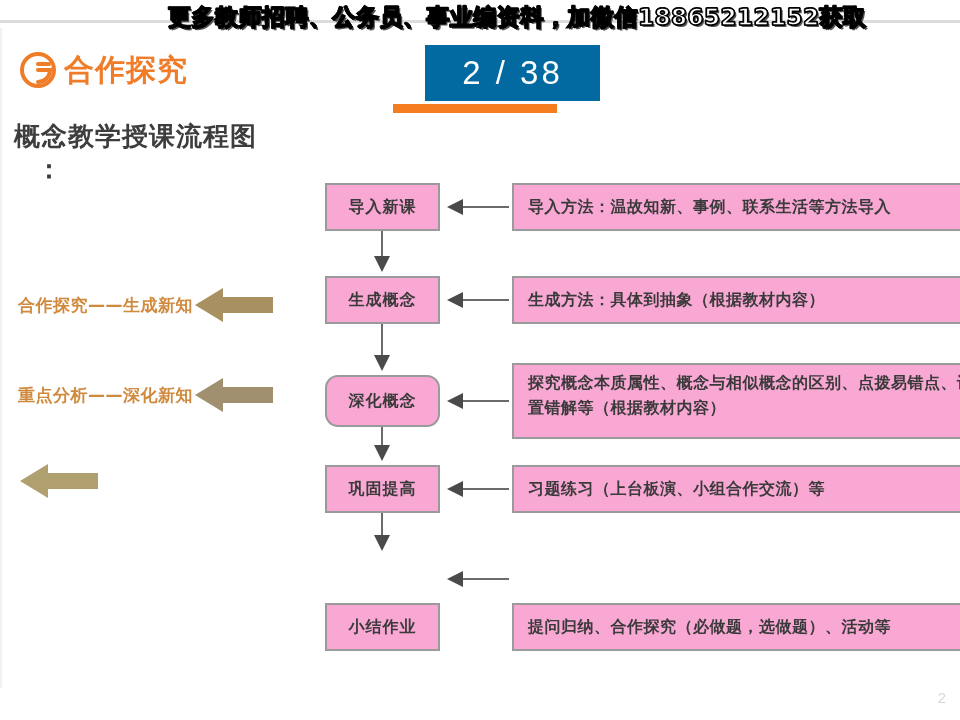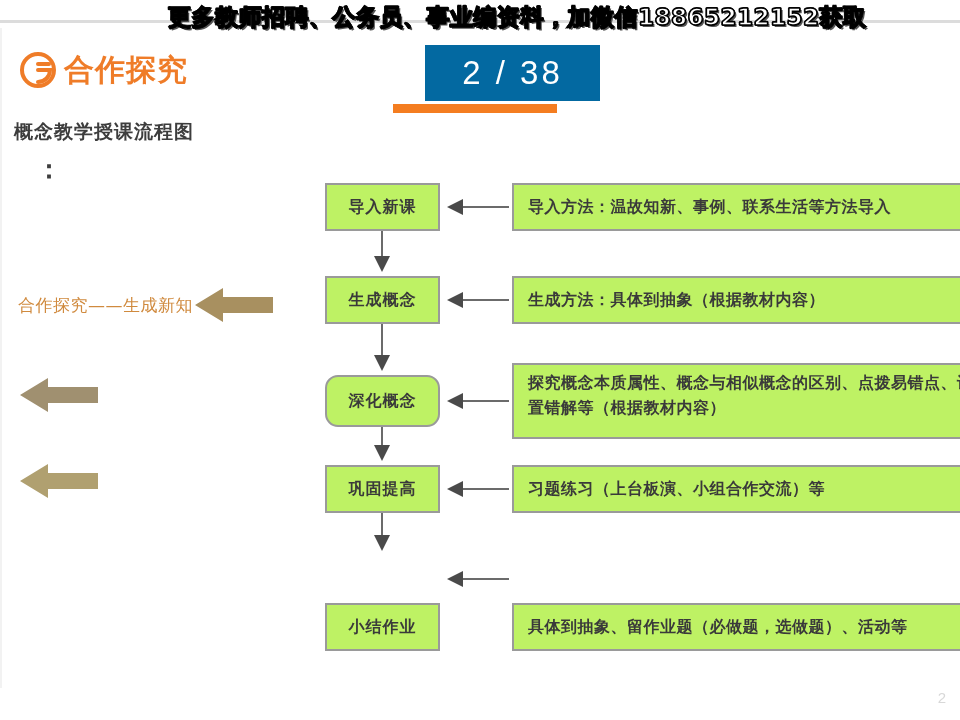--- a/index.html
+++ b/index.html
@@ -91,21 +91,21 @@
     width: 164px;
     height: 9px;
     background: #f47d20;
   }
 
   
   .slide-title {
     position: absolute;
     left: 14px;
     top: 120px;
-    font-size: 19px;
+    font-size: 26px;
     font-weight: bold;
     color: #3d3d3d;
     letter-spacing: 1px;
     line-height: 1.25;
   }
   .slide-title-colon {
     position: absolute;
     left: 36px;
     top: 152px;
     font-size: 26px;
@@ -119,21 +119,21 @@
     left: 0;
     top: 0;
     width: 960px;
     height: 720px;
     pointer-events: none;
   }
   .node {
     position: absolute;
     box-sizing: border-box;
     border: 2px solid #9a9a9a;
-    background: #bef264;
+    background: #f9a8d4;
     display: flex;
     align-items: center;
     font-size: 16px;
     font-weight: bold;
     color: #3a3a3a;
     letter-spacing: 1px;
   }
   .node-left {
     justify-content: center;
     left: 325px;
@@ -157,21 +157,21 @@
 
   
   .side-label {
     position: absolute;
     display: flex;
     align-items: center;
     white-space: nowrap;
   }
   .side-label .txt {
     font-size: 17px;
-    font-weight: normal;
+    font-weight: bold;
     color: #d08a3e;
     letter-spacing: 0.5px;
   }
   .side-arrow {
     width: 78px;
     height: 34px;
     margin-left: 2px;
     flex: 0 0 auto;
   }
   .sl1 { left: 18px; top: 288px; }
@@ -266,33 +266,34 @@
   <span>巩固提高</span>
 </div>
 <div class="node node-right row4">
   <span>习题练习（上台板演、小组合作交流）等</span>
 </div>
 
 <div class="node node-left row5">
   <span>小结作业</span>
 </div>
 <div class="node node-right row5">
-  <span>具体到抽象、留作业题（必做题，选做题）、活动等</span>
+  <span>提问归纳、合作探究（必做题，选做题）、活动等</span>
 </div>
 
 <div class="side-label sl1">
   <span class="txt">合作探究——生成新知</span>
   <span class="side-arrow">
     <svg width="78" height="34" viewBox="0 0 78 34">
       <path d="M78 9 H28 V0 L0 17 L28 34 V25 H78 Z" fill="#a89060"></path>
     </svg>
   </span>
 </div>
 
 <div class="side-label sl2">
+  <span class="txt">重点分析——深化新知</span>
   <span class="side-arrow">
     <svg width="78" height="34" viewBox="0 0 78 34">
       <path d="M78 9 H28 V0 L0 17 L28 34 V25 H78 Z" fill="#a09070"></path>
     </svg>
   </span>
 </div>
 
 <div class="side-label sl3">
   <span class="side-arrow">
     <svg width="78" height="34" viewBox="0 0 78 34">

